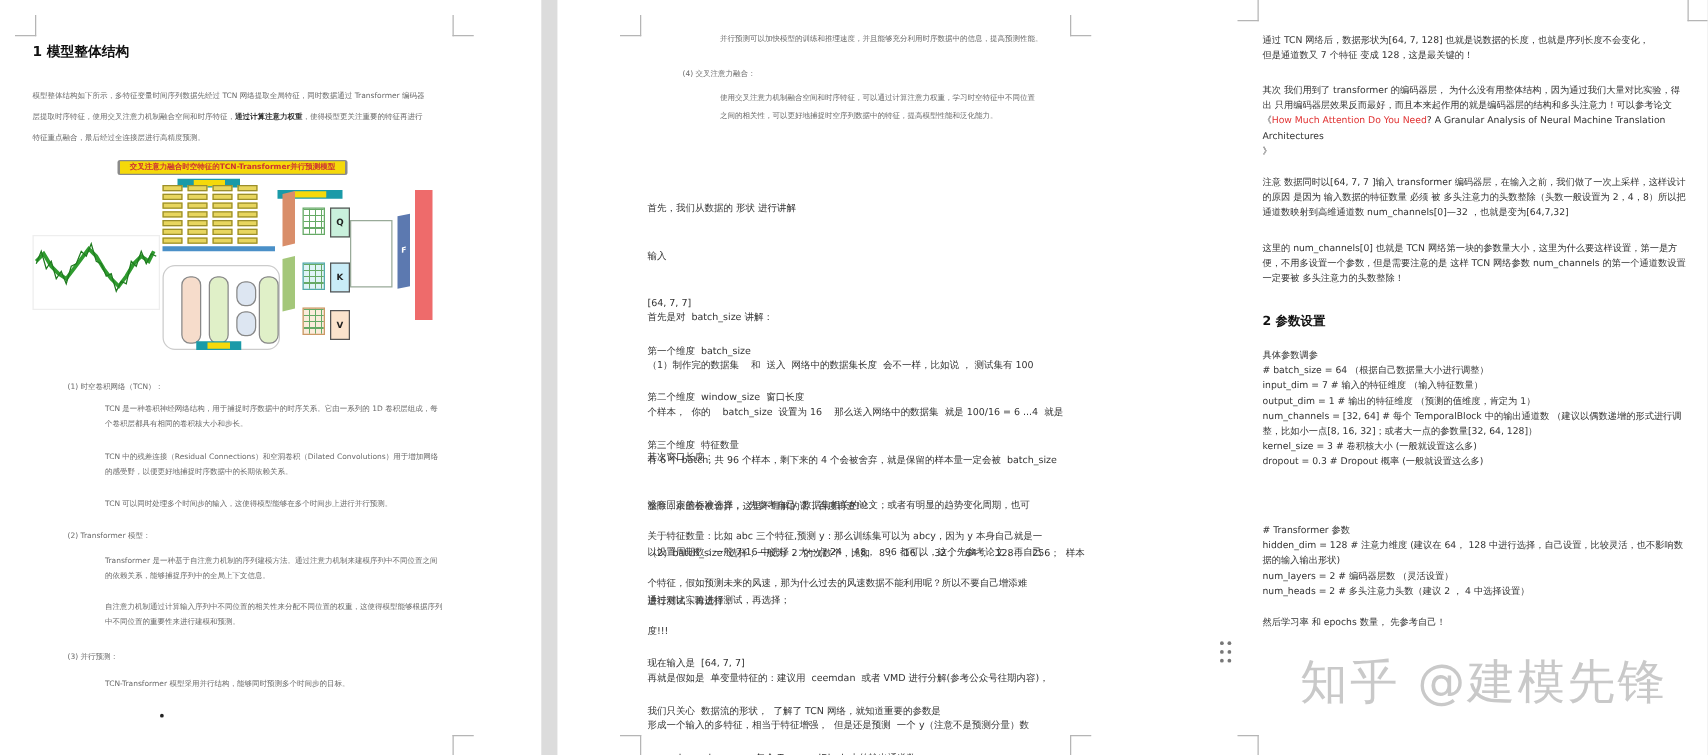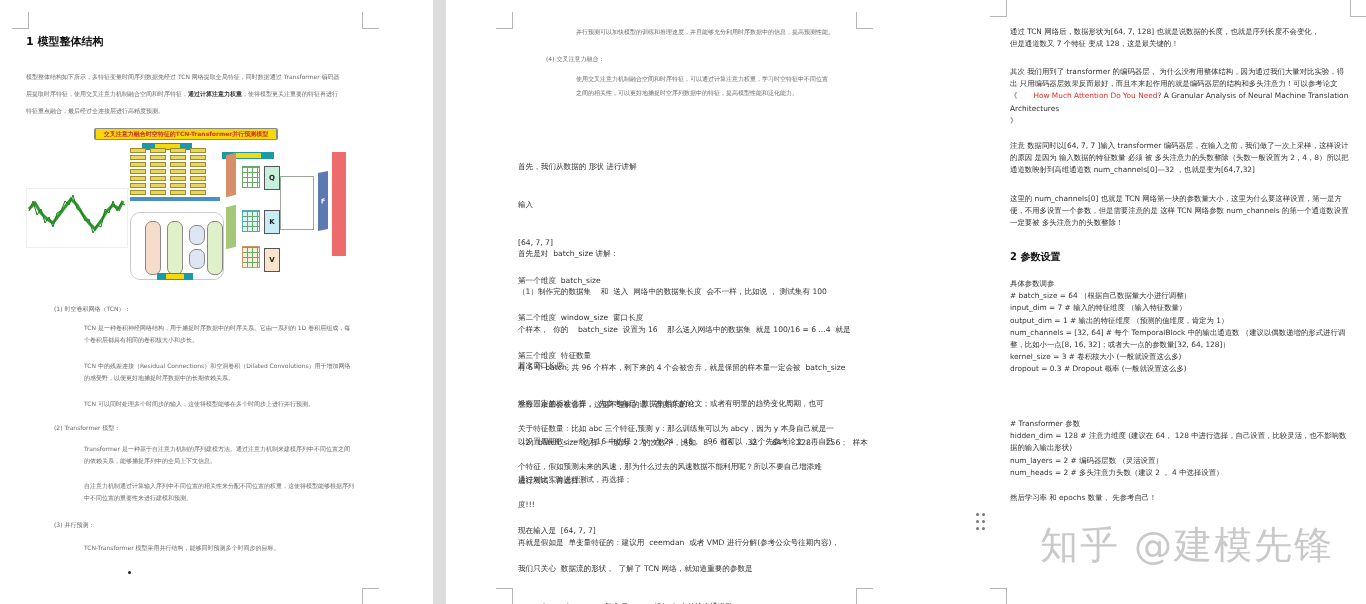--- a/index.html
+++ b/index.html
@@ -22,21 +22,21 @@
   .crop.bl { border-right-width:1px; border-top-width:1px; }
   .crop.br { border-left-width:1px; border-top-width:1px; }
 
   .h1 { position:absolute; font-weight:bold; font-size:11px; color:#111; }
   .para { position:absolute; font-size:6px; line-height:17px; color:#6a6a6a; }
   .para b { color:#333; }
   .sub { position:absolute; font-size:6px; color:#6a6a6a; }
   .p2text { position:absolute; font-size:7.6px; line-height:12.6px; color:#333; white-space:pre; }
   .p3text { position:absolute; font-size:7.4px; line-height:12.2px; color:#333; }
   .wavy { text-decoration:underline wavy #d33; text-underline-offset:2px; }
-  .red { color:#e03030;padding-left:16px; }
+  .red { color:#e03030; }
 
   
   #diagram { position:absolute; left:26px; top:128px; width:320px; height:158px; }
   .diag-title { position:absolute; left:68px; top:0; width:184px; height:12px; background:#8a8a8a; border-radius:2px; }
   .diag-title span { display:block; margin:1px 2px; height:10px; background:#f5d90a; color:#c33; font-size:6px; line-height:10px; text-align:center; font-weight:bold; }
   .teal-label { position:absolute; height:7px; background:#1a9aa8; }
   .teal-label i { position:absolute; left:25%; right:25%; top:1px; bottom:1px; background:#f5d90a; }
   .chart-box { position:absolute; left:0; top:60px; width:100px; height:58px; border:1px solid #eee; }
   .tcn-block { position:absolute; left:104px; top:20px; width:90px; height:60px; }
   .tcn-row { height:5px; margin-bottom:2px; display:flex; gap:4px; }
@@ -213,20 +213,21 @@
     <div>没有固定的标准选择，  先参考自己  数据集相关的论文；或者有明显的趋势变化周期，也可</div>
     <div>以设置周期数：一般 7-16 中选择，大一点 24    48，   96 都可以，这个先参考论文，再自己</div>
     <div>通过对比实验进行测试，再选择；</div>
   </div>
 
   <div class="p2text" style="left:72px;top:398px;">
     <div>关于特征数量：比如 abc 三个特征,预测 y：那么训练集可以为 abcy，因为 y 本身自己就是一</div>
     <div>个特征，假如预测未来的风速，那为什么过去的风速数据不能利用呢？所以不要自己增添难</div>
     <div>度!!!</div>
     <div>再就是假如是  单变量特征的：建议用  ceemdan  或者 VMD 进行分解(参考公众号往期内容)，</div>
+    <div>形成一个输入的多特征，相当于特征增强，  但是还是预测  一个 y（注意不是预测分量）数</div>
     
     
   </div>
 
   <div class="p2text" style="left:72px;top:500px;">
     <div>现在输入是  [64, 7, 7]</div>
     <div>我们只关心  数据流的形状，  了解了 TCN 网络，就知道重要的参数是</div>
     <div>num_channels          ：每个 TemporalBlock 中的输出通道数</div>
     
     

